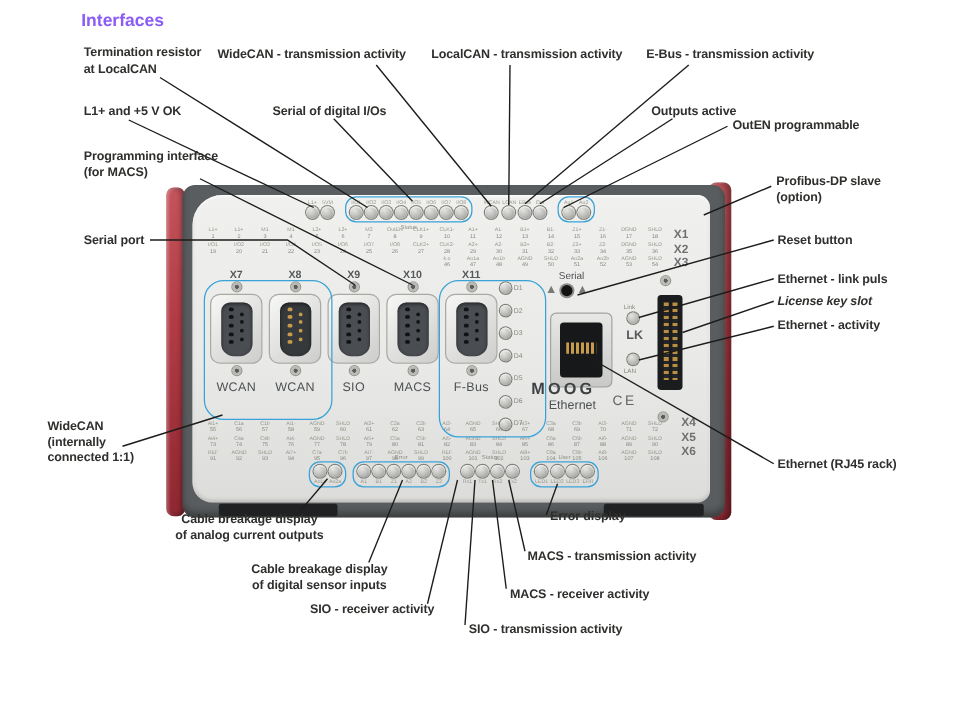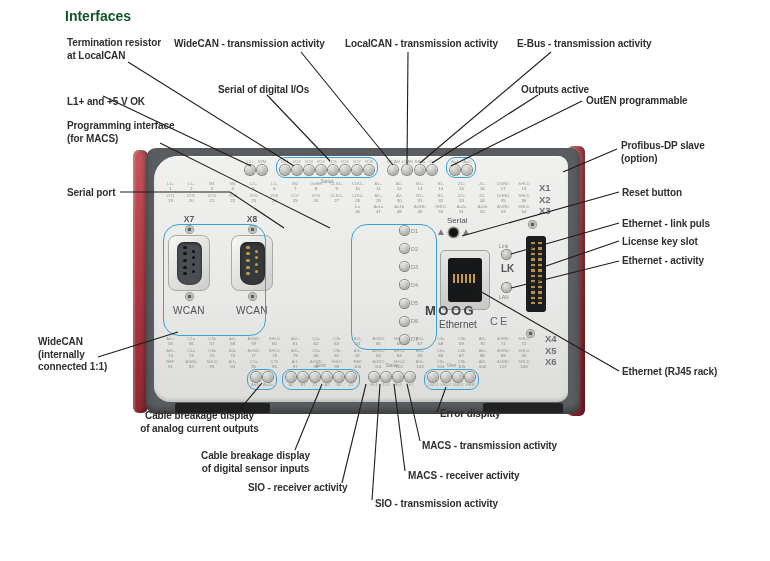--- a/index.html
+++ b/index.html
@@ -4,21 +4,21 @@
 <style>
   html,body{margin:0;padding:0;background:#fff;}
   body{width:770px;height:561px;position:relative;overflow:hidden;
        font-family:"Liberation Sans", sans-serif;}
   .abs{position:absolute;}
   
   .callout{position:absolute;font-size:10px;font-weight:bold;line-height:1.25;
            color:#2f2f2d;white-space:pre-line;letter-spacing:-0.1px;z-index:50;}
   .callout.center{text-align:center;}
   #page-title{position:absolute;left:65px;top:8px;font-size:14px;font-weight:bold;
-              color:#14532d;z-index:50;}
+              color:#8b5cf6;z-index:50;}
   
   #lines{position:absolute;left:0;top:0;z-index:40;pointer-events:none;}
   #lines line,#lines polyline{stroke:#1c1c1a;stroke-width:1.1;fill:none;}
   
   #handle-left{left:133px;top:150px;width:15px;height:263px;border-radius:6px;z-index:3;
     background:linear-gradient(180deg,#c4545c 0%,#b23c46 40%,#8e2731 100%);
     box-shadow:inset -3px 0 4px rgba(0,0,0,.35), inset 2px 1px 2px rgba(255,255,255,.25);}
   #handle-right{left:567px;top:146px;width:18px;height:270px;border-radius:6px;z-index:3;
     background:linear-gradient(180deg,#c4545c 0%,#b23c46 40%,#8e2731 100%);
     box-shadow:inset -4px 0 5px rgba(0,0,0,.4), inset 2px 1px 2px rgba(255,255,255,.25);}
@@ -42,21 +42,21 @@
   .led-caption{position:absolute;left:0;right:0;text-align:center;font-size:4.6px;
                color:#8e8e86;}
   .cap-below{bottom:-7px;} .cap-above{top:-7px;}
   
   .tgrid{position:absolute;display:grid;grid-template-columns:repeat(18,20.8px);
          grid-auto-rows:11.5px;z-index:11;}
   .tcell{display:flex;flex-direction:column;align-items:center;line-height:5px;}
   .tname{font-size:4.2px;color:#98988e;}
   .tnum{font-size:4.4px;color:#88887f;}
   
-  #connector-strip{position:absolute;left:166px;top:214px;display:flex;gap:17px;z-index:12;}
+  #connector-strip{position:absolute;left:166px;top:214px;display:flex;gap:1px;z-index:12;}
   .dsub{width:46px;display:flex;flex-direction:column;align-items:center;gap:2px;}
   .dsub-id{font-size:8.5px;font-weight:bold;color:#55585a;height:10px;}
   .screw{width:7px;height:7px;border-radius:50%;
     background:radial-gradient(circle,#5c5c5a 0 30%,#b9b9b6 36% 100%);
     box-shadow:0 0 0 1px #979793;}
   .dsub-body{width:40px;height:54px;border-radius:8px;border:1px solid #a9a9a5;
     background:linear-gradient(135deg,#f7f7f5,#cdcdcb);
     display:flex;align-items:center;justify-content:center;}
   .dsub-face{width:25px;height:43px;background:#4a4d51;border-radius:7px 7px 10px 10px;
     display:flex;justify-content:center;gap:5px;padding-top:4px;box-sizing:border-box;
@@ -112,32 +112,32 @@
 </head>
 <body>
 
 <div id="page-title">Interfaces</div>
 
 <div class="callout" style="left:67px;top:37px;width:145px;">Termination resistor
 at LocalCAN</div>
 <div class="callout" style="left:174px;top:38px;">WideCAN - transmission activity</div>
 <div class="callout" style="left:345px;top:38px;text-align:right;">LocalCAN - transmission activity</div>
 <div class="callout" style="left:517px;top:38px;">E-Bus - transmission activity</div>
-<div class="callout" style="left:67px;top:84px;margin-top:12px;">L1+ and +5 V OK</div>
+<div class="callout" style="left:67px;top:84px;">L1+ and +5 V OK</div>
 <div class="callout" style="left:218px;top:84px;">Serial of digital I/Os</div>
 <div class="callout" style="left:521px;top:84px;">Outputs active</div>
 <div class="callout" style="left:586px;top:95px;">OutEN programmable</div>
 <div class="callout" style="left:67px;top:120px;width:130px;">Programming interface
 (for MACS)</div>
 <div class="callout" style="left:621px;top:140px;width:110px;">Profibus-DP slave
 (option)</div>
 <div class="callout" style="left:67px;top:187px;">Serial port</div>
 <div class="callout" style="left:622px;top:187px;">Reset button</div>
 <div class="callout" style="left:622px;top:218px;">Ethernet - link puls</div>
-<div class="callout" style="left:622px;top:236px;">License key slot</div>
+<div class="callout" style="left:622px;top:236px;font-style:italic;">License key slot</div>
 <div class="callout" style="left:622px;top:255px;">Ethernet - activity</div>
 <div class="callout" style="left:38px;top:336px;width:90px;">WideCAN
 (internally
 connected 1:1)</div>
 <div class="callout" style="left:622px;top:366px;">Ethernet (RJ45 rack)</div>
 <div class="callout center" style="left:112px;top:410px;width:175px;">Cable breakage display
 of analog current outputs</div>
 <div class="callout center" style="left:168px;top:450px;width:175px;">Cable breakage display
 of digital sensor inputs</div>
 <div class="callout" style="left:248px;top:482px;">SIO - receiver activity</div>
@@ -774,20 +774,89 @@
             <div class="pin"></div>
             <div class="pin"></div>
             <div class="pin"></div>
             <div class="pin"></div>
           </div>
         </div>
       </div>
       <div class="screw"></div>
       <div class="dsub-name">WCAN</div>
     </div>
+    <div class="dsub">
+      <div class="dsub-id">X9</div>
+      <div class="screw"></div>
+      <div class="dsub-body">
+        <div class="dsub-face">
+          <div class="pincol">
+            <div class="pin"></div>
+            <div class="pin"></div>
+            <div class="pin"></div>
+            <div class="pin"></div>
+            <div class="pin"></div>
+          </div>
+          <div class="pincol colb">
+            <div class="pin"></div>
+            <div class="pin"></div>
+            <div class="pin"></div>
+            <div class="pin"></div>
+          </div>
+        </div>
+      </div>
+      <div class="screw"></div>
+      <div class="dsub-name">SIO</div>
+    </div>
+    <div class="dsub">
+      <div class="dsub-id">X10</div>
+      <div class="screw"></div>
+      <div class="dsub-body">
+        <div class="dsub-face">
+          <div class="pincol">
+            <div class="pin"></div>
+            <div class="pin"></div>
+            <div class="pin"></div>
+            <div class="pin"></div>
+            <div class="pin"></div>
+          </div>
+          <div class="pincol colb">
+            <div class="pin"></div>
+            <div class="pin"></div>
+            <div class="pin"></div>
+            <div class="pin"></div>
+          </div>
+        </div>
+      </div>
+      <div class="screw"></div>
+      <div class="dsub-name">MACS</div>
+    </div>
+    <div class="dsub">
+      <div class="dsub-id">X11</div>
+      <div class="screw"></div>
+      <div class="dsub-body">
+        <div class="dsub-face">
+          <div class="pincol">
+            <div class="pin"></div>
+            <div class="pin"></div>
+            <div class="pin"></div>
+            <div class="pin"></div>
+            <div class="pin"></div>
+          </div>
+          <div class="pincol colb">
+            <div class="pin"></div>
+            <div class="pin"></div>
+            <div class="pin"></div>
+            <div class="pin"></div>
+          </div>
+        </div>
+      </div>
+      <div class="screw"></div>
+      <div class="dsub-name">F-Bus</div>
+    </div>
   </div>
 <div class="group-outline" style="left:163px;top:224px;width:101px;height:110px;"></div>
 <div class="group-outline" style="left:351px;top:224px;width:84px;height:124px;"></div>
 <div id="d-led-col">
     <div class="dled">
       <div class="led"></div>
       <div class="dled-label">D1</div>
     </div>
     <div class="dled">
       <div class="led"></div>

